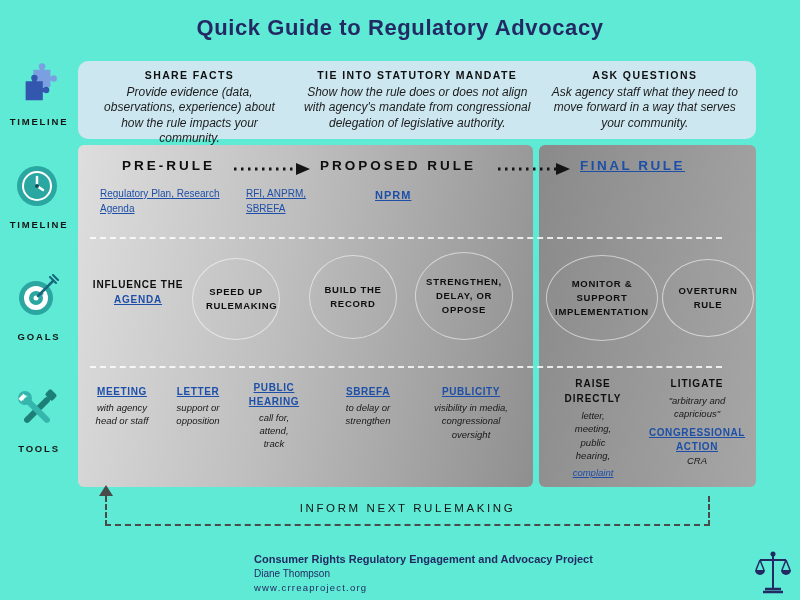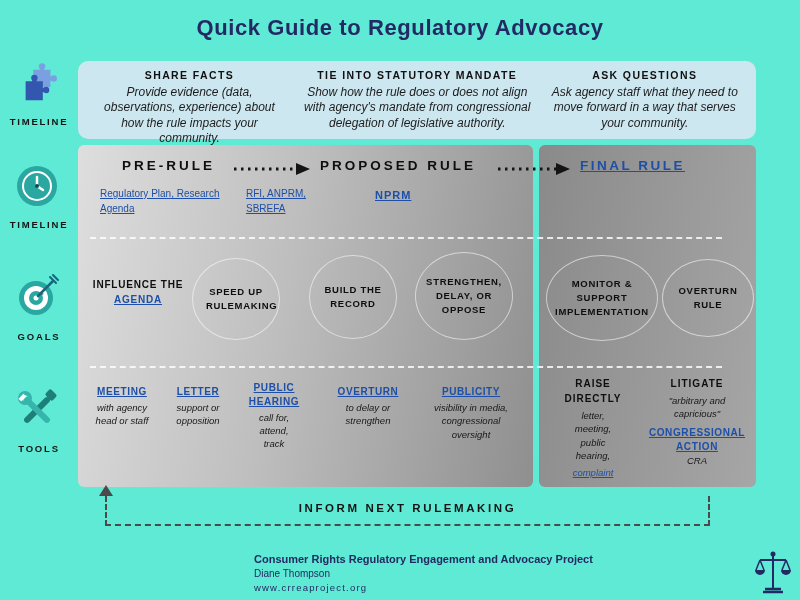--- a/index.html
+++ b/index.html
@@ -50,21 +50,21 @@
            text-decoration:underline; line-height:1.4; }
   .tsub  { font-size:9.5px; font-style:italic; color:#181818; margin-top:1px; }
 
   .loop { position:absolute; left:105px; top:496px; width:605px; height:30px;
           border-left:2px dashed #4a4a4a; border-right:2px dashed #4a4a4a;
           border-bottom:2px dashed #4a4a4a; }
   .loop-arrow { position:absolute; left:99px; top:485px; width:0; height:0;
                 border-left:7px solid transparent; border-right:7px solid transparent;
                 border-bottom:11px solid #4a4a4a; }
   .loop-label { position:absolute; left:155px; top:502px; width:505px; text-align:center;
-                font-size:11.5px; font-weight:bold; letter-spacing:2.6px; color:#141414; }
+                font-size:11.5px; font-weight:normal; letter-spacing:2.6px; color:#141414; }
 
   .footer { position:absolute; right:46px; top:553px; width:500px; text-align:left; color:#232a63; }
   .footer .proj { font-size:11px; font-weight:bold; }
   .footer .auth { font-size:10px; margin-top:3px; }
   .footer .url  { font-size:9.5px; letter-spacing:1.2px; margin-top:3px; }
   .brand-icon { position:absolute; left:754px; top:549px; }
 </style>
 </head>
 <body>
 
@@ -177,21 +177,21 @@
   </div>
   <div class="tool" style="left:160px;top:381px;width:76px" data-interactable="false">
     <a class="tlink" data-interactable="true">LETTER</a>
     <div class="tdesc" style="width:60px;margin:2px auto 0" data-interactable="false">support or opposition</div>
   </div>
   <div class="tool" style="left:236px;top:381px;width:76px" data-interactable="false">
     <a class="tlink" style="width:56px" data-interactable="true">PUBLIC HEARING</a>
     <div class="tdesc" style="width:52px;margin:2px auto 0" data-interactable="false">call for, attend, track</div>
   </div>
   <div class="tool" style="left:322px;top:381px;width:92px" data-interactable="false">
-    <a class="tlink" data-interactable="true">OVERTURN</a>
+    <a class="tlink" data-interactable="true">SBREFA</a>
     <div class="tdesc" style="width:72px;margin:2px auto 0" data-interactable="false">to delay or strengthen</div>
   </div>
   <div class="tool" style="left:420px;top:381px;width:102px" data-interactable="false">
     <a class="tlink" data-interactable="true">PUBLICITY</a>
     <div class="tdesc" style="width:90px;margin:2px auto 0" data-interactable="false">visibility in media, congressional oversight</div>
   </div>
   <div class="tool" style="left:549px;top:377px;width:88px" data-interactable="false">
     <div class="thead" style="width:62px;margin:0 auto" data-interactable="false">RAISE DIRECTLY</div>
     <div class="tdesc" style="width:56px;margin:3px auto 0" data-interactable="false">letter, meeting, public hearing,</div>
     <a class="ilink" data-interactable="true">complaint</a>

